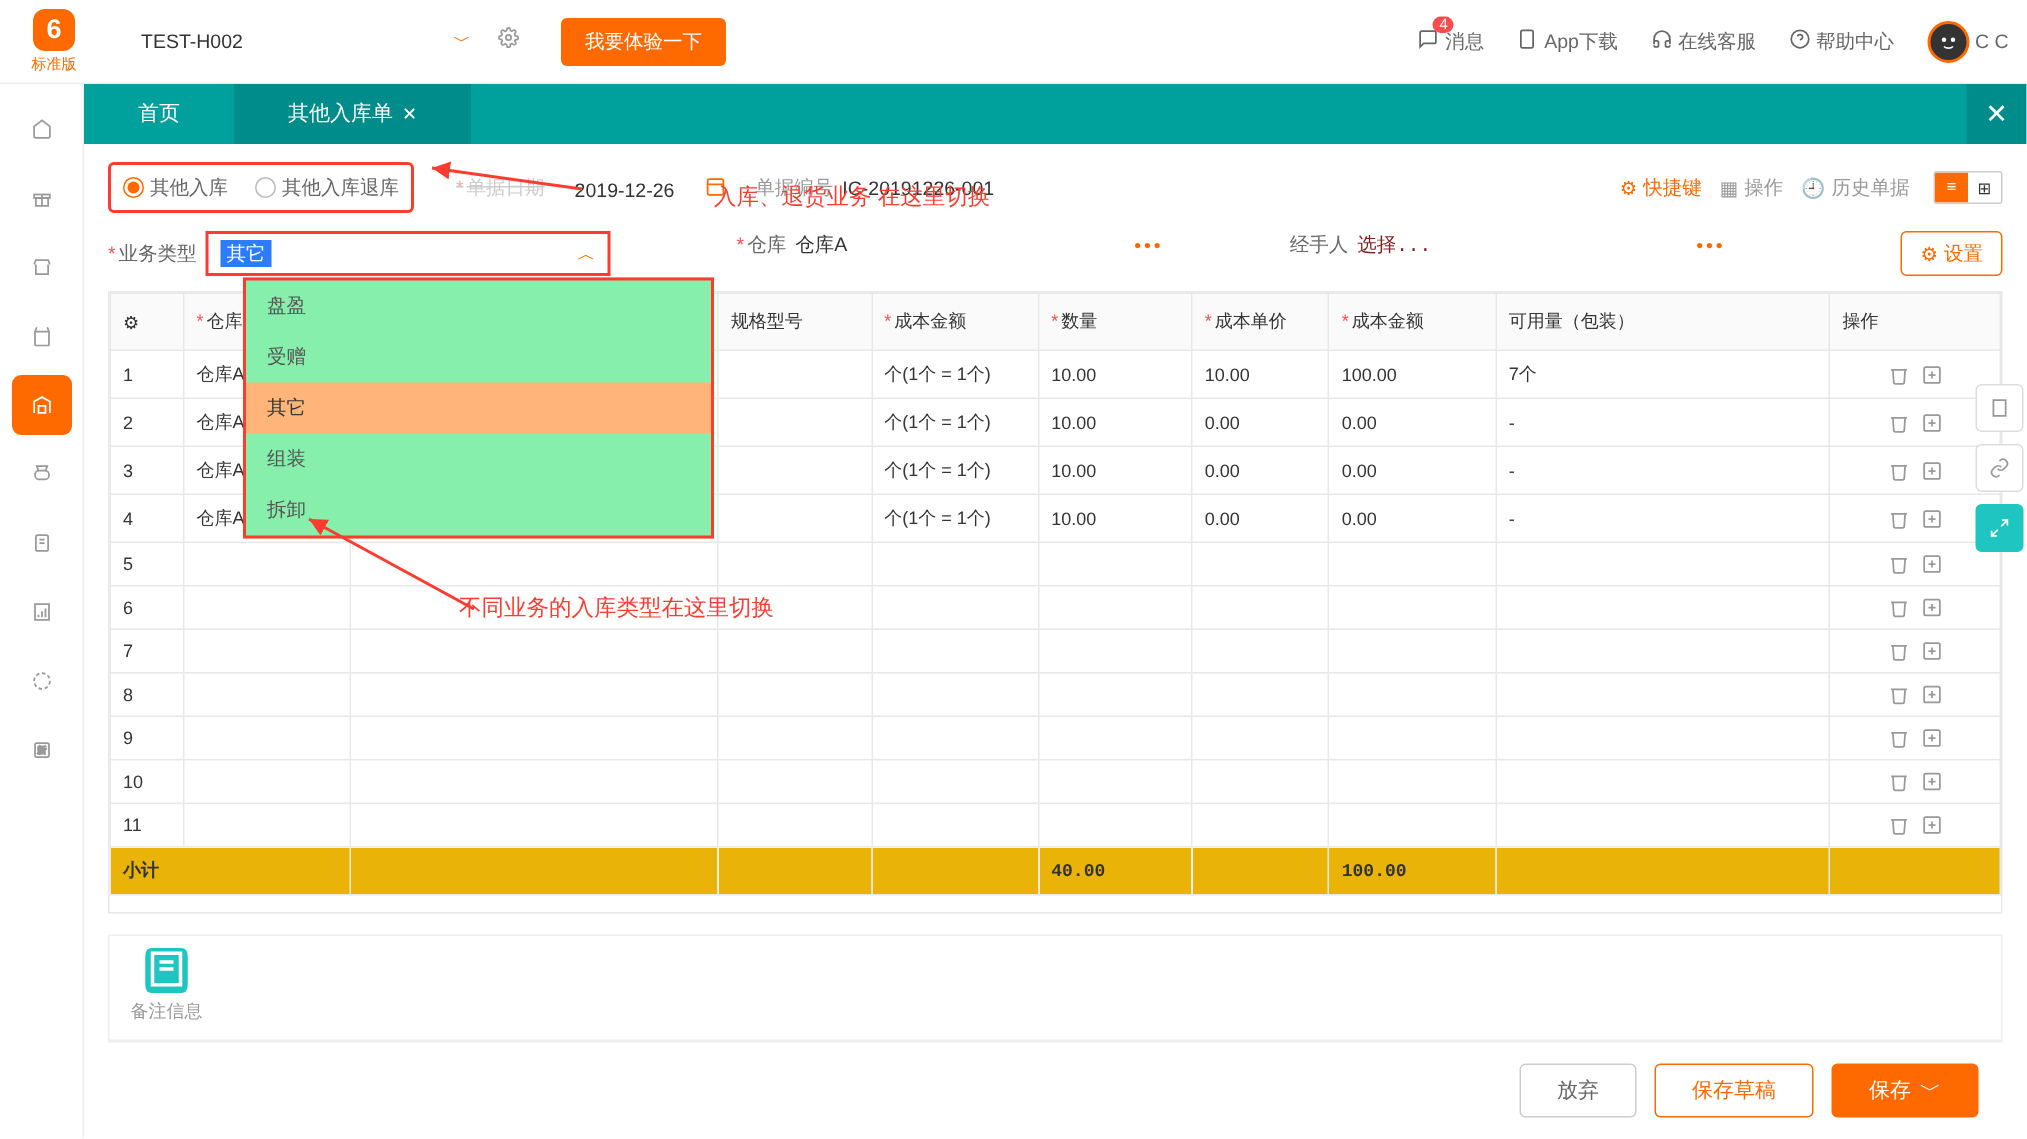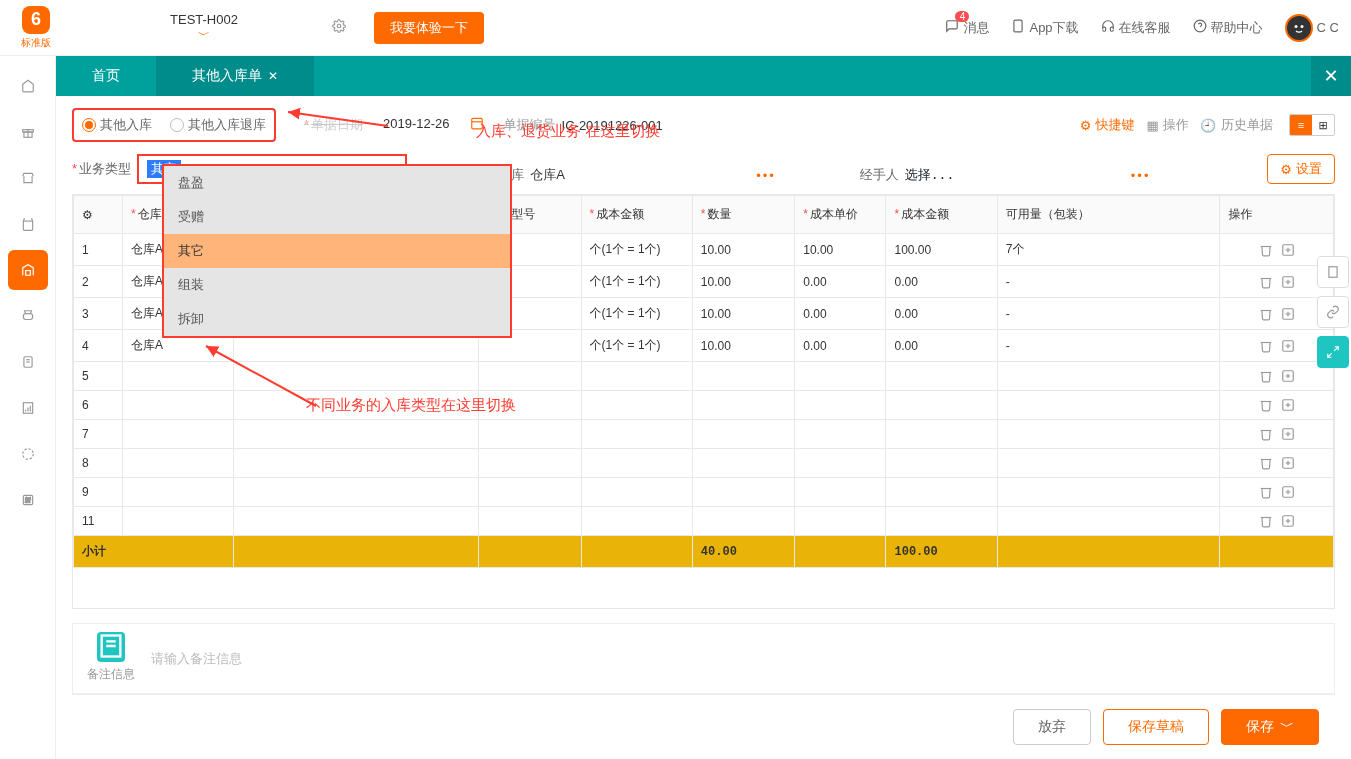--- a/index.html
+++ b/index.html
@@ -4,21 +4,21 @@
 <style>
 * { margin: 0; padding: 0; box-sizing: border-box; }
 body { font-family: "Microsoft YaHei", -apple-system, sans-serif; font-size: 13px; color: #333; background: #fff; overflow: hidden; }
 .app { display: flex; flex-direction: column; height: 759px; width: 1351px; }
 
 
 .top-header { height: 56px; display: flex; align-items: center; border-bottom: 1px solid #eee; padding: 0 12px; }
 .logo-box { width: 48px; display: flex; flex-direction: column; align-items: center; }
 .logo-icon { width: 28px; height: 28px; background: #ff6a00; border-radius: 8px; display: flex; align-items: center; justify-content: center; color: #fff; font-weight: bold; font-size: 18px; }
 .logo-text { font-size: 10px; color: #ff6a00; margin-top: 2px; }
-.org-select { margin-left: 24px; width: 240px; height: 32px; display: flex; align-items: center; justify-content: space-between; padding: 0 10px; flex-direction: column; }
+.org-select { margin-left: 24px; width: 240px; height: 32px; display: flex; align-items: center; justify-content: space-between; padding: 0 10px; }
 .org-select span.caret { color: #ff6a00; font-size: 12px; }
 .gear-btn { margin-left: 8px; color: #999; cursor: pointer; font-size: 16px; }
 .trial-btn { margin-left: 28px; background: #ff6a00; color: #fff; padding: 7px 16px; border-radius: 4px; border: none; cursor: pointer; font-size: 13px; }
 .header-right { margin-left: auto; display: flex; align-items: center; gap: 22px; }
 .hr-item { display: flex; align-items: center; gap: 4px; color: #666; cursor: pointer; position: relative; font-size: 13px; }
 .badge { position: absolute; top: -8px; left: 10px; background: #ff4d4f; color: #fff; font-size: 10px; border-radius: 8px; padding: 0 4px; min-width: 14px; text-align: center; }
 .avatar { width: 28px; height: 28px; border-radius: 50%; background: #333; display:flex;align-items:center;justify-content:center; border:2px solid #ff6a00;}
 .avatar svg{width:18px;height:18px;}
 
 
@@ -36,48 +36,48 @@
 
 .content { flex: 1; padding: 12px 16px 0 16px; display: flex; flex-direction: column; position: relative; min-height:0; }
 
 
 .tool-row1 { display: flex; align-items: center; margin-bottom: 12px; position: relative; }
 .radio-group { border: 2px solid #ff3b30; border-radius: 4px; padding: 6px 8px; display: flex; align-items: center; gap: 18px; }
 .radio-opt { display: flex; align-items: center; gap: 4px; cursor: pointer; color: #666; }
 .radio-dot { width: 14px; height: 14px; border: 1px solid #bbb; border-radius: 50%; display: inline-flex; align-items: center; justify-content: center; }
 .radio-dot.checked { border-color: #ff6a00; }
 .radio-dot.checked::after { content: ""; width: 8px; height: 8px; background: #ff6a00; border-radius: 50%; }
-.date-seg { margin-left: 28px; display: flex; align-items: flex-start; gap: 20px; color: #333; }
+.date-seg { margin-left: 28px; display: flex; align-items: flex-end; gap: 20px; color: #333; }
 .date-ico { color: #ff6a00; }
 .grey-label { color: #999; }
 .bill-seg { margin-left: 20px; display: flex; align-items: center; gap: 6px; }
 .tool-row1-right { margin-left: auto; display: flex; align-items: center; gap: 12px; }
 .link-btn { color: #ff6a00; display: flex; align-items: center; gap: 4px; cursor: pointer; font-size: 13px; }
 .grey-link { color: #999; display: flex; align-items: center; gap: 4px; cursor: pointer; font-size: 13px; }
 .view-toggle { display: flex; border: 1px solid #ccc; border-radius: 2px; overflow: hidden; margin-left: 4px; }
 .view-toggle .vt { width: 22px; height: 20px; display: flex; align-items: center; justify-content: center; cursor: pointer; font-size: 11px; }
 .view-toggle .vt.active { background: #ff6a00; color: #fff; }
 
 .annot1 { position: absolute; left: 420px; top: 26px; color: #ff3b30; font-size: 15px; pointer-events: none; }
 
 
-.form-row { display: flex; align-items: flex-end; gap: 24px; margin-bottom: 10px; position: relative; }
+.form-row { display: flex; align-items: flex-start; gap: 24px; margin-bottom: 10px; position: relative; }
 .form-field { display: flex; align-items: center; gap: 6px; }
 .req { color: #ff4d4f; margin-right: 2px; }
 .label { color: #666; }
 .select-box { height: 30px; border: 2px solid #ff3b30; display: flex; align-items: center; justify-content: space-between; padding: 0 8px; min-width: 270px; background: #fff; cursor: pointer; }
 .select-box .val { background: #2d7cff; color: #fff; padding: 0 4px; }
 .select-box .care { color: #ff6a00; font-size: 12px; }
 .plain-val { color: #333; }
 .dots { color: #ff6a00; letter-spacing: 2px; cursor: pointer; }
-.muted-input { color: #0f172a; font-family: Liberation Mono, monospace; }
+.muted-input { color: #7f1d1d; font-family: Liberation Mono, monospace; }
 .settings-btn { margin-left: auto; border: 1px solid #ff6a00; color: #ff6a00; padding: 5px 12px; border-radius: 4px; background: #fff; cursor: pointer; display: flex; align-items: center; gap: 4px; font-size: 13px; }
 
 
-.dropdown { position: absolute; left: 106px; top: 68px; width: 350px; background: #e5e5e5; border: 2px solid #ff3b30; z-index: 10; }
+.dropdown { position: absolute; left: 106px; top: 89px; width: 314px; background: #86efac; border: 2px solid #ff3b30; z-index: 10; }
 .dropdown .dd-item { padding: 8px 14px; cursor: pointer; color: #555; }
 .dropdown .dd-item.sel { background: #ffb57a; color: #333; }
 
 
 .arrow-svg { position: absolute; pointer-events: none; z-index: 11; }
 .annot2 { position: absolute; left: 250px; top: 300px; color: #ff3b30; font-size: 15px; z-index: 12; pointer-events: none; }
 
 
 .tbl-wrap { flex: 1; border: 1px solid #e8e8e8; display: flex; flex-direction: column; min-height: 0; position: relative; }
 .tbl { width: 100%; border-collapse: collapse; table-layout: fixed; }
@@ -619,20 +619,48 @@
                         <svg class="ico" viewBox="0 0 24 24" fill="none" stroke="currentColor" stroke-width="2">
                           <rect x="3" y="3" width="18" height="18" rx="2"></rect>
                           <line x1="12" y1="8" x2="12" y2="16"></line>
                           <line x1="8" y1="12" x2="16" y2="12"></line>
                         </svg>
                       </span>
                     </div>
                   </td>
                 </tr>
                 <tr>
+                  <td class="col-idx">10</td>
+                  <td></td>
+                  <td></td>
+                  <td></td>
+                  <td></td>
+                  <td></td>
+                  <td></td>
+                  <td></td>
+                  <td></td>
+                  <td class="col-ops">
+                    <div class="op-icons">
+                      <span>
+                        <svg class="ico" viewBox="0 0 24 24" fill="none" stroke="currentColor" stroke-width="2">
+                          <polyline points="3 6 5 6 21 6"></polyline>
+                          <path d="M19 6l-1 14a2 2 0 0 1-2 2H8a2 2 0 0 1-2-2L5 6"></path>
+                        </svg>
+                      </span>
+                      <span>
+                        <svg class="ico" viewBox="0 0 24 24" fill="none" stroke="currentColor" stroke-width="2">
+                          <rect x="3" y="3" width="18" height="18" rx="2"></rect>
+                          <line x1="12" y1="8" x2="12" y2="16"></line>
+                          <line x1="8" y1="12" x2="16" y2="12"></line>
+                        </svg>
+                      </span>
+                    </div>
+                  </td>
+                </tr>
+                <tr>
                   <td class="col-idx">11</td>
                   <td></td>
                   <td></td>
                   <td></td>
                   <td></td>
                   <td></td>
                   <td></td>
                   <td></td>
                   <td></td>
                   <td class="col-ops">
@@ -674,21 +702,20 @@
           <div class="remark-label">
             <span class="ico">
                 <svg class="ico" viewBox="0 0 24 24" fill="none" stroke="currentColor" stroke-width="2">
                   <rect x="4" y="3" width="16" height="18"></rect>
                   <line x1="8" y1="8" x2="16" y2="8"></line>
                   <line x1="8" y1="12" x2="16" y2="12"></line>
                 </svg>
               </span>
             <span>备注信息</span>
           </div>
-          <input class="remark-input" placeholder="请输入备注信息" style="">
         </div>
 
         <div class="footer">
           <button class="btn btn-plain">放弃</button>
           <button class="btn btn-outline">保存草稿</button>
           <button class="btn btn-primary">
               <span>保存</span>
               <span>﹀</span>
             </button>
         </div>

